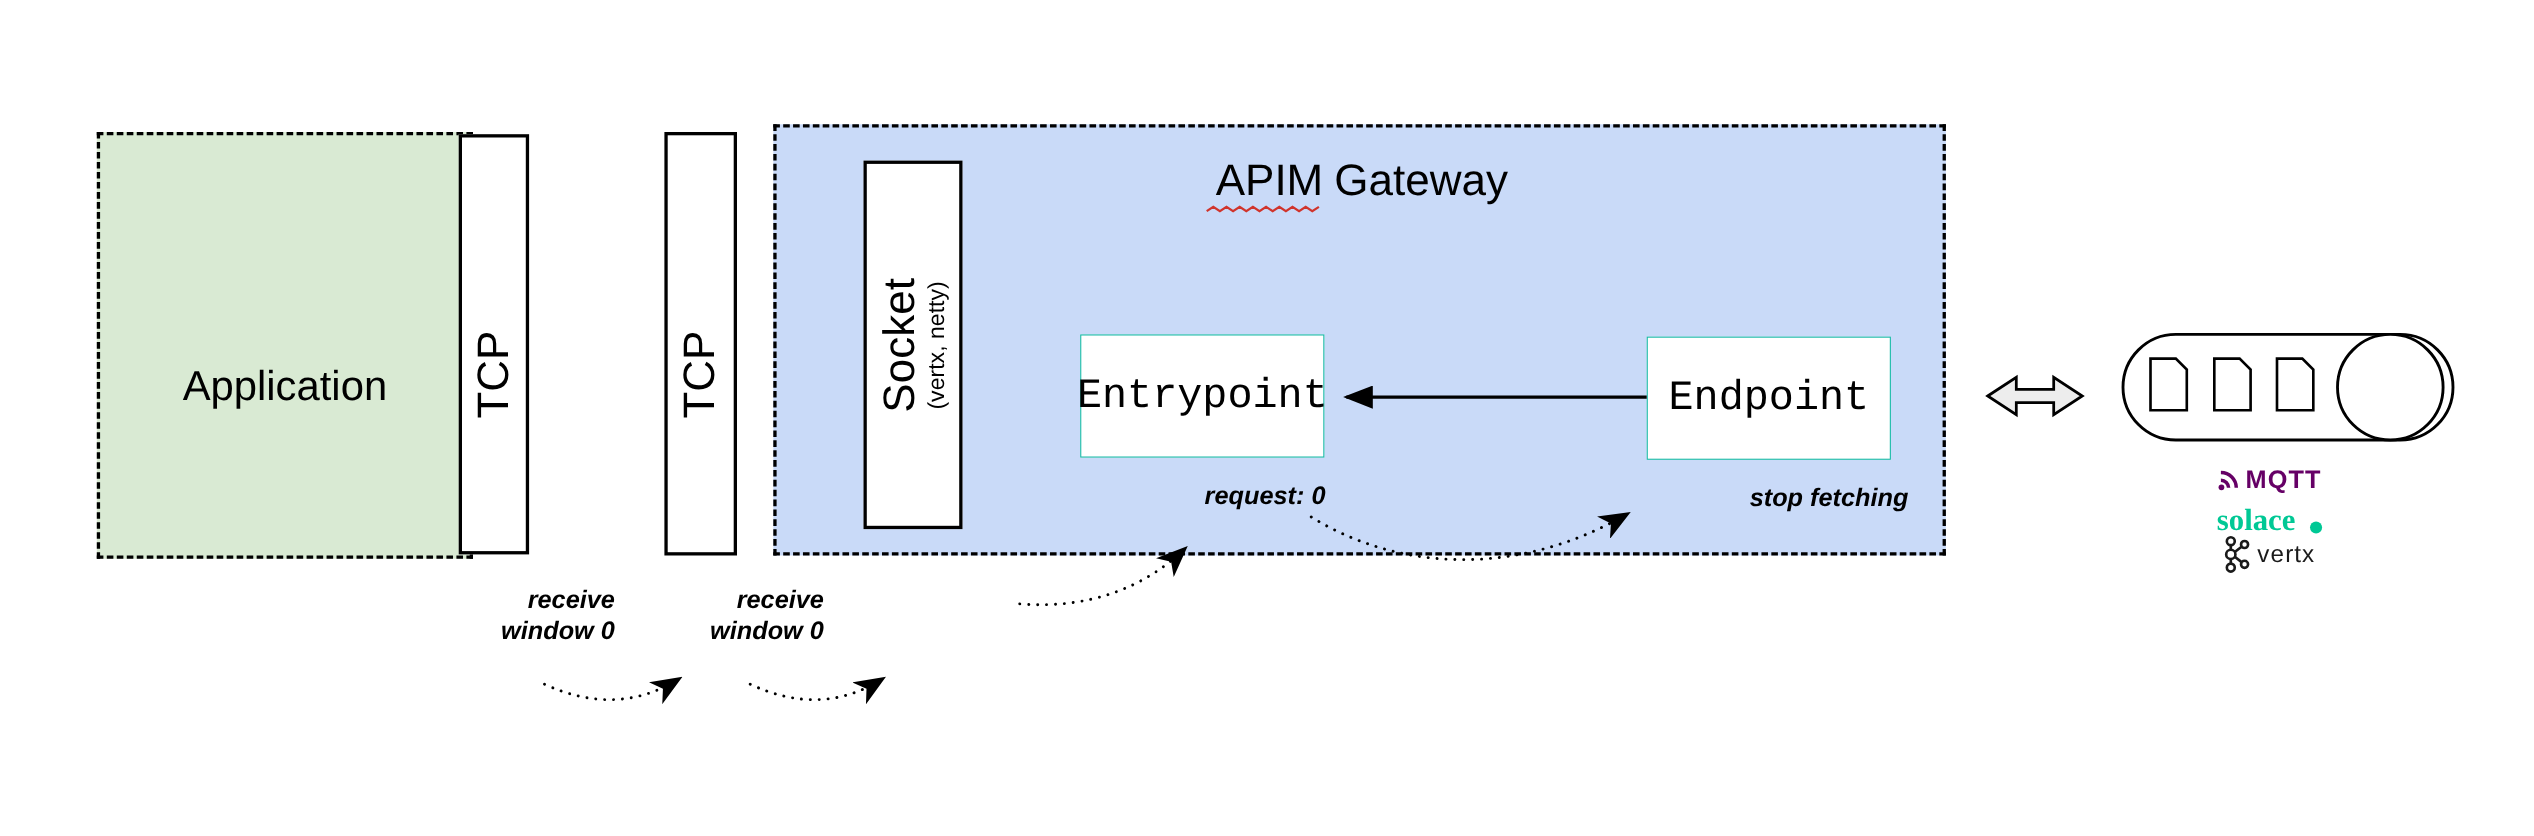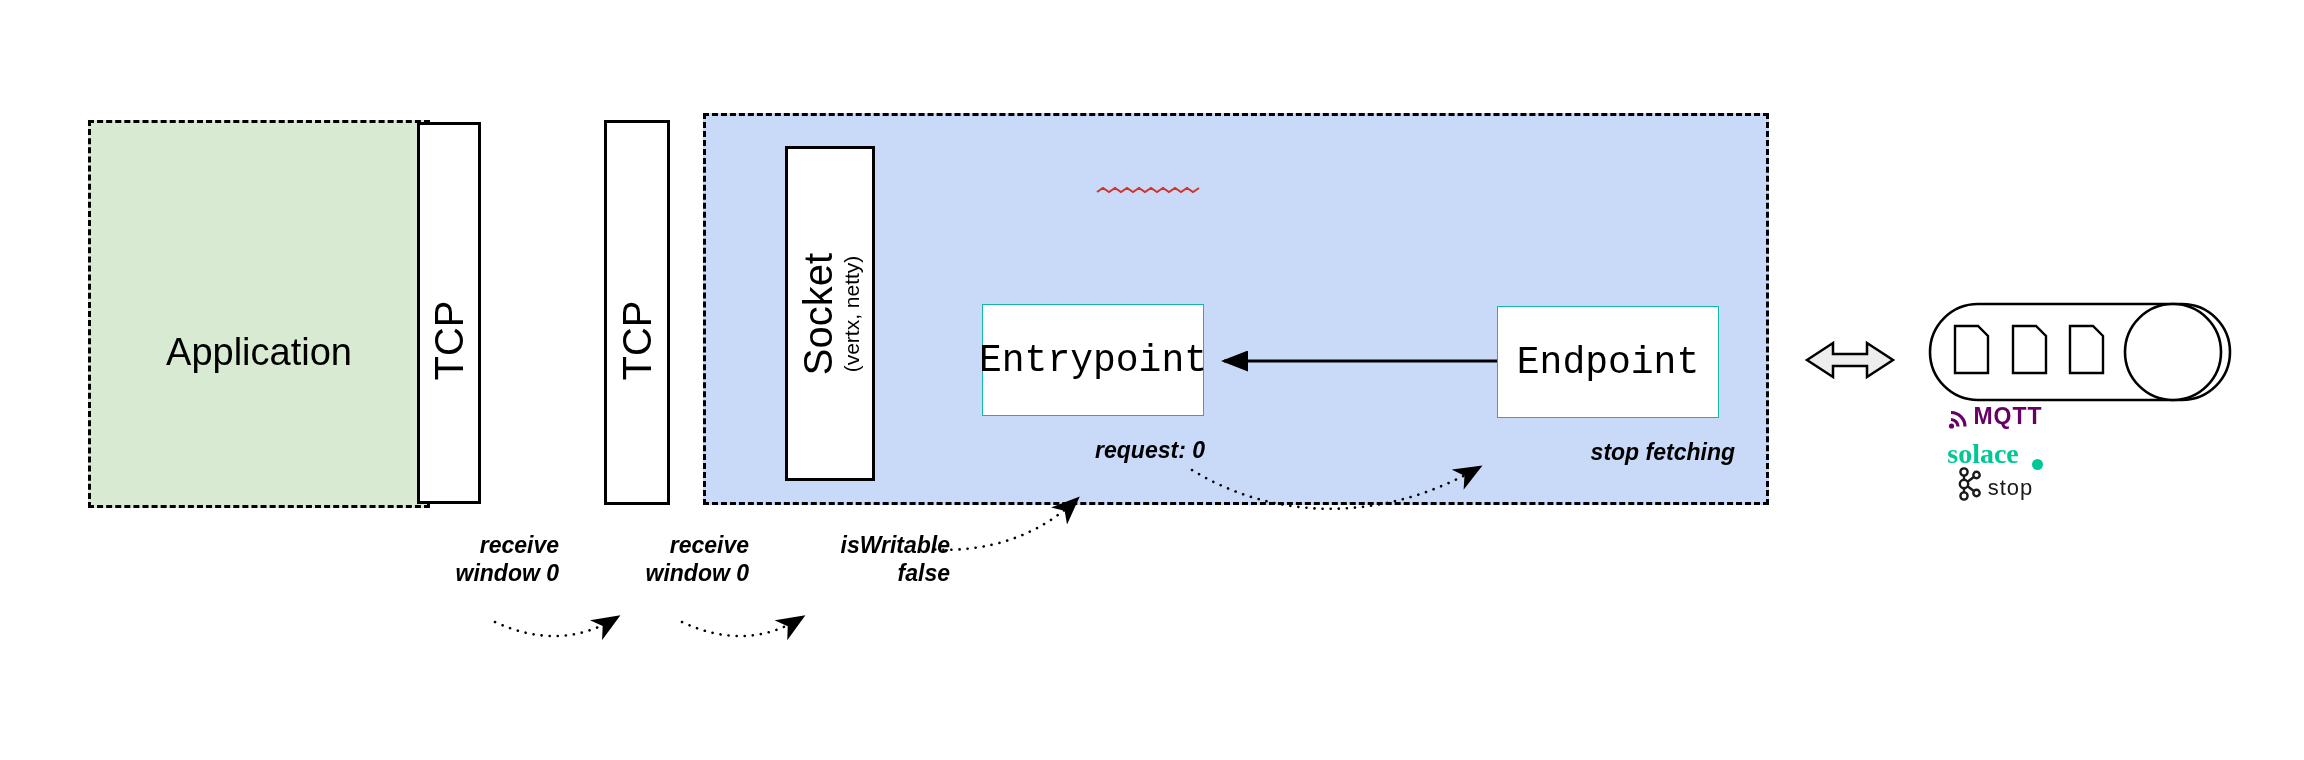--- a/index.html
+++ b/index.html
@@ -58,22 +58,22 @@
   .rw1{left:339px;top:531px;}
   .rw2{left:529px;top:531px;}
   .isw{left:730px;top:531px;}
   .req{left:985px;top:436px;}
   .stop{left:1515px;top:438px;}
   
   .overlay{position:absolute;left:0;top:0;z-index:4;pointer-events:none;}
   .broker-svg{position:absolute;left:1920px;top:295px;z-index:2;}
   
   .logo-row{
-    position:absolute;left:1895px;width:200px;display:flex;align-items:flex-end;
-    justify-content:center;z-index:2;
+    position:absolute;left:1963px;width:200px;display:flex;align-items:center;
+    justify-content:center;z-index:2;margin-top:20px;
   }
   .mqtt-row{top:403px;gap:4px;}
   .mqtt-text{font-weight:bold;font-size:23px;color:#660066;letter-spacing:1px;}
   .solace-row{top:438px;gap:13px;}
   .solace-text{font-family:"Liberation Serif",serif;font-weight:bold;font-size:28px;color:#00c895;}
   .solace-dot{width:11px;height:11px;border-radius:50%;background:#00c895;margin-top:10px;}
   .kafka-row{top:467px;gap:6px;}
   .kafka-text{font-size:22px;font-weight:500;color:#1a1a1a;letter-spacing:1px;}
 </style>
 </head>
@@ -86,20 +86,23 @@
   </div>
 
   <div class="tcp-box tcp-1">
     <span class="vtext">TCP</span>
   </div>
   <div class="tcp-box tcp-2">
     <span class="vtext">TCP</span>
   </div>
 
   <div class="gateway"></div>
+  <div class="gw-title">
+    <span>APIM</span><span class="gw-w2">Gateway</span>
+  </div>
   <svg class="squiggle" width="104" height="9" viewBox="0 0 104 9">
     <path d="M1 6 L7 2 L13 6 L19 2 L25 6 L31 2 L37 6 L43 2 L49 6 L55 2 L61 6 L67 2 L73 6 L79 2 L85 6 L91 2 L97 6 L103 2" fill="none" stroke-width="2" stroke="#d0342c"></path>
   </svg>
 
   <div class="socket-box">
     <div class="socket-rot">
       <div class="socket-main">Socket</div>
       <div class="socket-sub">(vertx, netty)</div>
     </div>
   </div>
@@ -111,24 +114,20 @@
     <span>Endpoint</span>
   </div>
 
   <div class="note rw1">
     <div>receive</div>
     <div>window 0</div>
   </div>
   <div class="note rw2">
     <div>receive</div>
     <div>window 0</div>
-  </div>
-  <div class="note isw">
-    <div>isWritable</div>
-    <div>false</div>
   </div>
   <div class="note req">request: 0</div>
   <div class="note stop">stop fetching</div>
 
   <svg class="overlay" width="2304" height="760" viewBox="0 0 2304 760">
     <defs>
       <marker id="solidArrow" markerUnits="strokeWidth" markerWidth="9" markerHeight="7" refX="8" refY="3.5" orient="auto">
         <path d="M0,0 L9,3.5 L0,7 z" fill="#000"></path>
       </marker>
       <marker id="dart" markerUnits="strokeWidth" markerWidth="11" markerHeight="9" refX="9" refY="4.5" orient="auto">
@@ -175,16 +174,16 @@
         <circle cx="7" cy="17" r="4.2"></circle>
         <circle cx="7" cy="29" r="3.6"></circle>
         <circle cx="19.5" cy="8" r="3.2"></circle>
         <circle cx="19.5" cy="26" r="3.2"></circle>
         <line x1="7" y1="8.6" x2="7" y2="12.8"></line>
         <line x1="7" y1="21.2" x2="7" y2="25.4"></line>
         <line x1="10.6" y1="14.8" x2="16.8" y2="10"></line>
         <line x1="10.6" y1="19.2" x2="16.8" y2="24"></line>
       </g>
     </svg>
-    <span class="kafka-text">stop</span>
+    <span class="kafka-text">vertx</span>
   </div>
 
 </div>
 
 </body></html>

